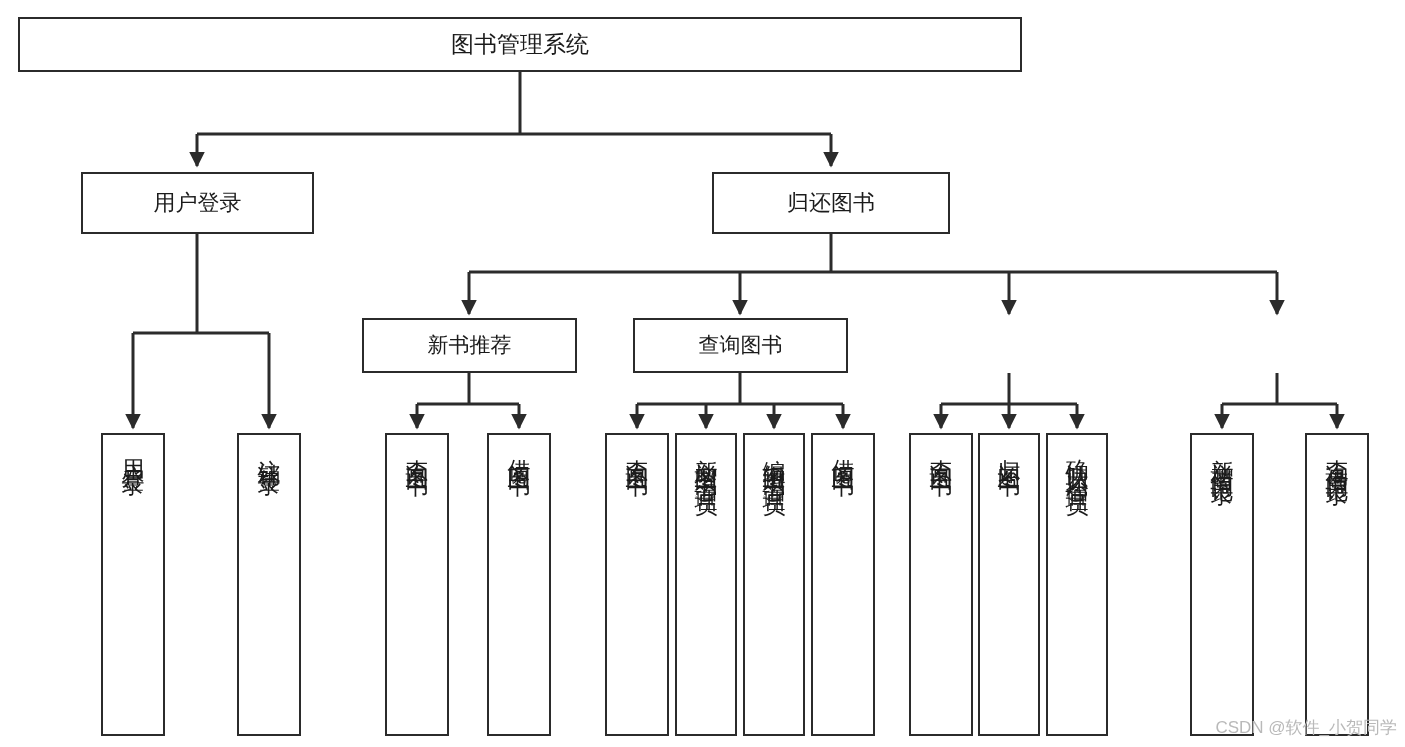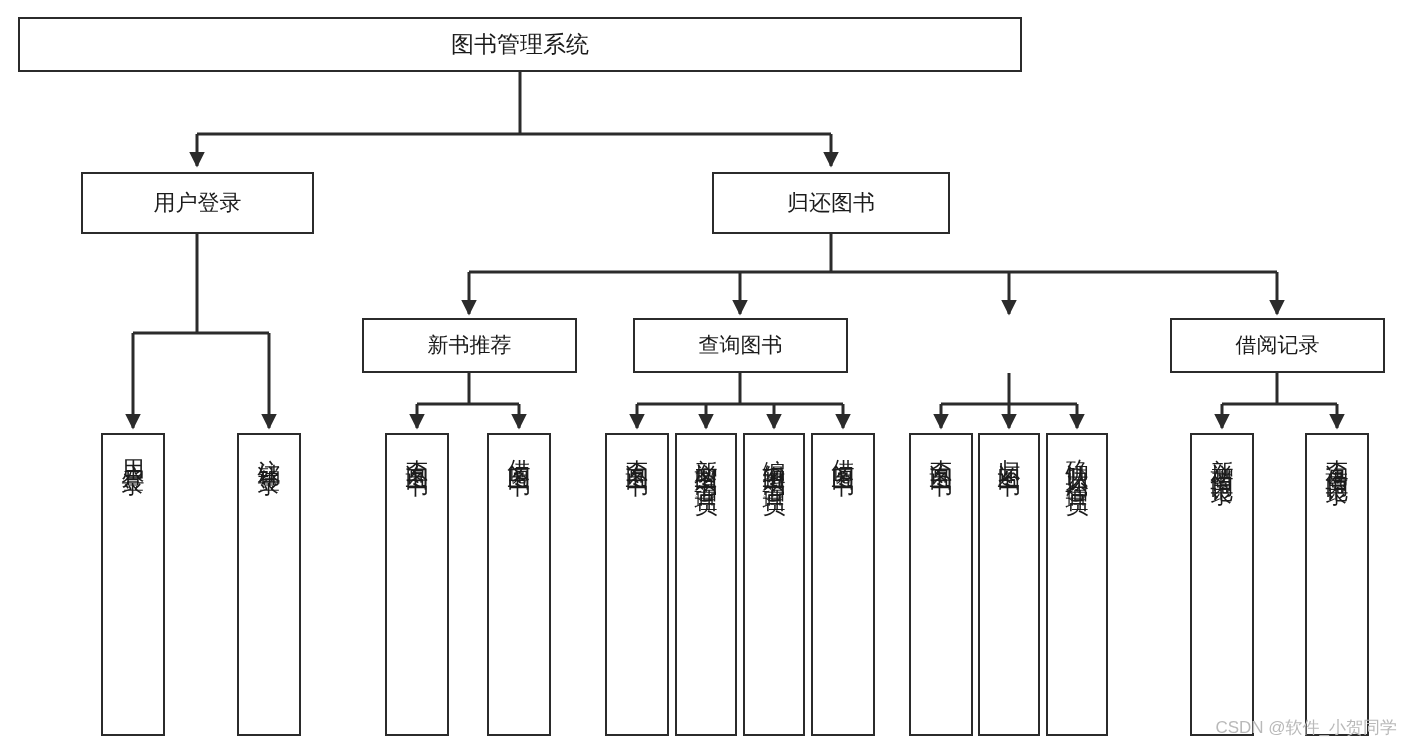--- a/index.html
+++ b/index.html
@@ -130,23 +130,20 @@
   <div class="node node-l2" style="left:712px; top:172px; width:238px; height:62px;">
     <span class="label">归还图书</span>
   </div>
 
   <div class="node node-l3" style="left:362px; top:318px; width:215px; height:55px;">
     <span class="label">新书推荐</span>
   </div>
   <div class="node node-l3" style="left:633px; top:318px; width:215px; height:55px;">
     <span class="label">查询图书</span>
   </div>
-  <div class="node node-l3" style="left:1170px; top:318px; width:215px; height:55px;">
-    <span class="label">借阅记录</span>
-  </div>
 
   <div class="node node-leaf" style="left:101px; top:433px; width:64px; height:303px;">
     <span class="label">用户登录</span>
   </div>
   <div class="node node-leaf" style="left:237px; top:433px; width:64px; height:303px;">
     <span class="label">注销登录</span>
   </div>
 
   <div class="node node-leaf" style="left:385px; top:433px; width:64px; height:303px;">
     <span class="label">查询图书</span>

